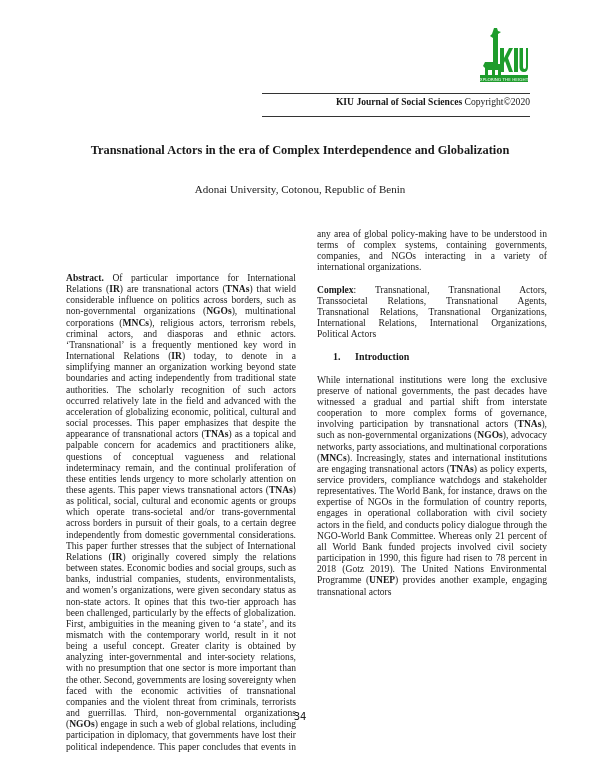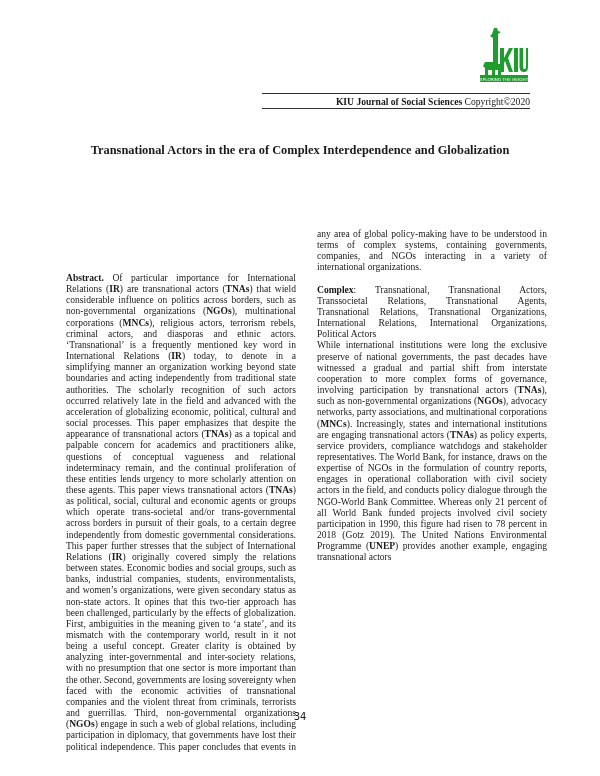--- a/index.html
+++ b/index.html
@@ -1,19 +1,19 @@
 <!DOCTYPE html>
 <html><head>
 <meta charset="utf-8">
 <style>
   html, body { margin:0; padding:0; background:#ffffff; }
   body { width:600px; height:776px; position:relative; overflow:hidden;
          font-family:"Liberation Serif", "DejaVu Serif", serif; color:#1a1a1a; }
   .logo { position:absolute; left:480px; top:26px; width:48px; height:60px; }
-  .hdr { position:absolute; left:262px; top:93px; width:268px; border-top:1px solid #333; border-bottom:1px solid #333; padding:2px 0 0 0; }
+  .hdr { position:absolute; left:262px; top:93px; width:268px; border-top:1px solid #333; border-bottom:1px solid #333; padding:2px 0 8px 0; }
   .hdr-line { font-size:9.6px; line-height:12px; text-align:right; white-space:nowrap; }
   .hdr-line b { font-weight:bold; }
   .title { position:absolute; left:0; width:600px; top:143px; text-align:center; font-size:12.4px; font-weight:bold; }
   .author { position:absolute; left:0; width:600px; top:182px; text-align:center; font-size:11px; line-height:14px; }
   .col { position:absolute; top:228px; width:230px; font-size:9.55px; line-height:11.15px; text-align:justify; }
   .col p { margin:0; }
   .col-left { left:66px;margin-top:44px; }
   .col-right { left:317px; }
   .kw { margin-top:11px !important; }
   .sec { margin:12px 0 11px 0 !important; font-weight:bold; font-size:10px; padding-left:16px; text-align:left !important; }
@@ -40,25 +40,27 @@
 
 <div class="hdr">
   <div class="hdr-line">
     <b>KIU Journal of Social Sciences</b>
     <span>Copyright©2020</span>
   </div>
 </div>
 
 <div class="title">Transnational Actors in the era of Complex Interdependence and Globalization</div>
 <div class="author">
+  <div>Adonai University, Cotonou, Republic of Benin</div>
 </div>
 
 <div class="col col-left">
   <p style="text-align-last: justify;"><b>Abstract.</b><span> Of particular importance for International Relations (</span><b>IR</b><span>) are transnational actors (</span><b>TNAs</b><span>) that wield considerable influence on politics across borders, such as non-governmental organizations (</span><b>NGOs</b><span>), multinational corporations (</span><b>MNCs</b><span>), religious actors, terrorism rebels, criminal actors, and diasporas and ethnic actors. ‘Transnational’ is a frequently mentioned key word in International Relations (</span><b>IR</b><span>) today, to denote in a simplifying manner an organization working beyond state boundaries and acting independently from traditional state authorities. The scholarly recognition of such actors occurred relatively late in the field and advanced with the acceleration of globalizing economic, political, cultural and social processes. This paper emphasizes that despite the appearance of transnational actors (</span><b>TNAs</b><span>) as a topical and palpable concern for academics and practitioners alike, questions of conceptual vagueness and relational indeterminacy remain, and the continual proliferation of these entities lends urgency to more scholarly attention on these agents. This paper views transnational actors (</span><b>TNAs</b><span>) as political, social, cultural and economic agents or groups which operate trans-societal and/or trans-governmental across borders in pursuit of their goals, to a certain degree independently from domestic governmental considerations. This paper further stresses that the subject of International Relations (</span><b>IR</b><span>) originally covered simply the relations between states. Economic bodies and social groups, such as banks, industrial companies, students, environmentalists, and women’s organizations, were given secondary status as non-state actors. It opines that this two-tier approach has been challenged, particularly by the effects of globalization. First, ambiguities in the meaning given to ‘a state’, and its mismatch with the contemporary world, result in it not being a useful concept. Greater clarity is obtained by analyzing inter-governmental and inter-society relations, with no presumption that one sector is more important than the other.  Second, governments are losing sovereignty when faced with the economic activities of transnational companies and the violent threat from criminals, terrorists and guerrillas. Third, non-governmental organizations (</span><b>NGOs</b><span>) engage in such a web of global relations, including participation in diplomacy, that governments have lost their political independence. This paper concludes that events in</span></p>
 </div>
 
 <div class="col col-right" id="rightcol">
     <p style="margin: 0px;"><span>any area of global policy-making have to be understood in terms of complex systems, containing governments, companies, and NGOs interacting in a variety of international organizations.</span></p>
   <p class="kw"><b>Complex</b><span>: Transnational, Transnational Actors, Transsocietal Relations, Transnational Agents, Transnational Relations, Transnational Organizations, International Relations, International Organizations, Political Actors</span></p>
+  <p class="sec"><span class="num">1.</span><span>Introduction</span></p>
   <p><span>While international institutions were long the exclusive preserve of national governments, the past decades have witnessed a gradual and partial shift from interstate cooperation to more complex forms of governance, involving participation by transnational actors (</span><b>TNAs</b><span>), such as non-governmental organizations (</span><b>NGOs</b><span>), advocacy networks, party associations, and multinational corporations (</span><b>MNCs</b><span>). Increasingly, states and international institutions are engaging transnational actors (</span><b>TNAs</b><span>) as policy experts, service providers, compliance watchdogs and stakeholder representatives. The World Bank, for instance, draws on the expertise of NGOs in the formulation of country reports, engages in operational collaboration with civil society actors in the field, and conducts policy dialogue through the NGO-World Bank Committee. Whereas only 21 percent of all World Bank funded projects involved civil society participation in 1990, this figure had risen to 78 percent in 2018 (Gotz 2019). The United Nations Environmental Programme (</span><b>UNEP</b><span>) provides another example, engaging transnational actors</span></p>
 </div>
 
 <div class="pagenum">34</div>
 
 </body></html>

